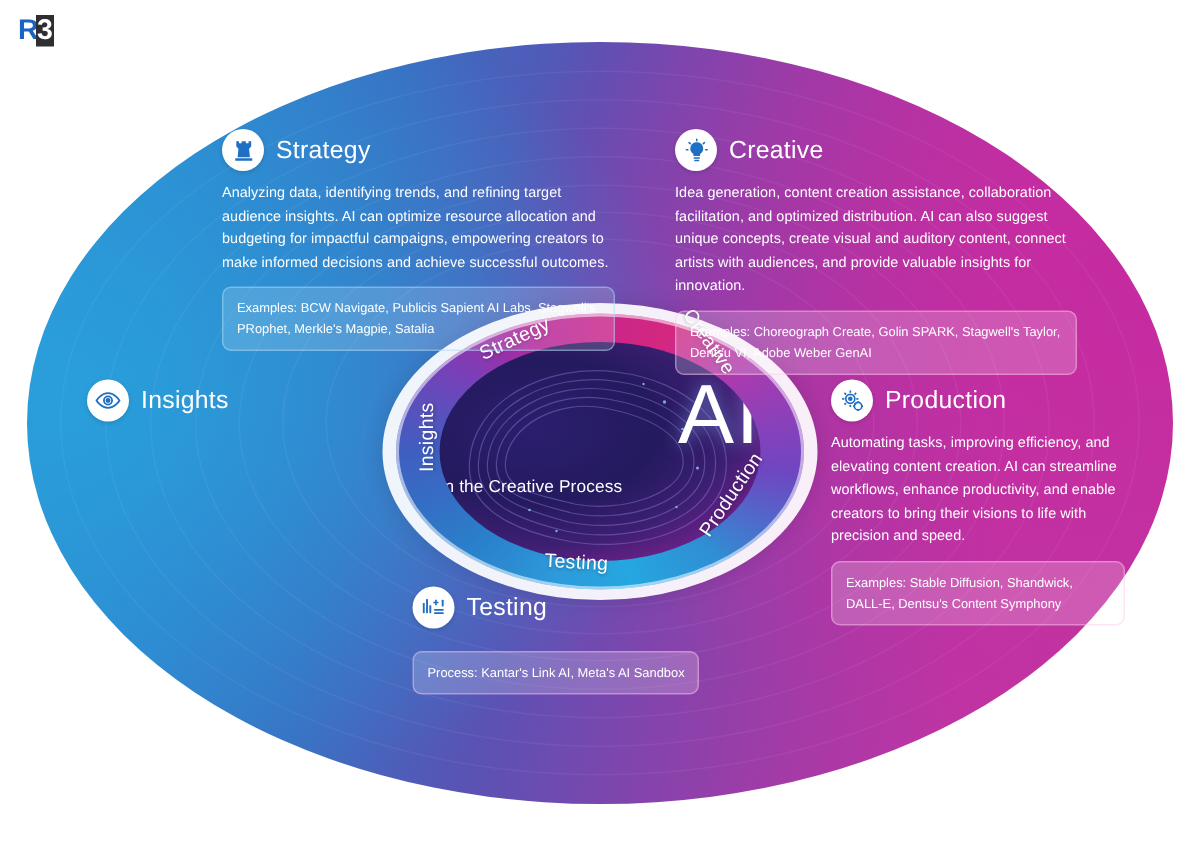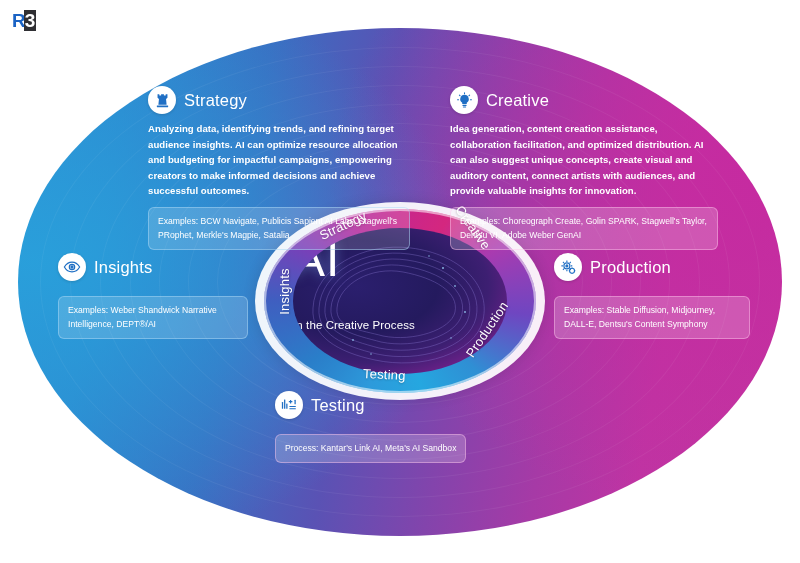--- a/index.html
+++ b/index.html
@@ -78,23 +78,23 @@
   }
   .wheel-core {
     position: absolute; left: 38px; top: 26px; right: 38px; bottom: 26px;
     border-radius: 50%;
     background:
       radial-gradient(ellipse at 30% 40%, #2b1f6e 0%, #241a5e 38%, #3d1f72 62%, #7d2191 86%, #b5208e 100%);
     overflow: hidden;
   }
   .wavelines { position:absolute; inset:0; }
   .core-label-ai {
-    position: absolute; left: 0; right: 0; top: 8px;
-    text-align: left; color: #fff;
-    font-size: 48px; font-weight: 400; letter-spacing: 1px;
+    position: absolute; left: 0; right: 0; top: 20px;
+    text-align: right; color: #fff;
+    font-size: 56px; font-weight: 400; letter-spacing: 1px;
     line-height: 1; text-shadow: 0 0 12px rgba(140,190,255,.55);
   }
   .core-label-sub {
     position: absolute; left: 0; right: 0; top: 91px;
     text-align: left; color: #fff;
     font-size: 11.5px; letter-spacing: .1px;
   }
   .wlabel {
     position: absolute; color: #fff; font-size: 13px;
     letter-spacing: .2px; white-space: nowrap;
@@ -112,21 +112,21 @@
   .sec-icon {
     width: 28px; height: 28px; border-radius: 50%;
     background: #fff; flex: 0 0 28px;
     display: flex; align-items: center; justify-content: center;
     box-shadow: 0 1px 3px rgba(0,0,0,.15);
   }
   .sec-title {
     color: #fff; font-size: 16.5px; font-weight: 400; letter-spacing: .2px;
   }
   .sec-body {
-    color: #ffffff; font-size: 9.6px; line-height: 1.62; letter-spacing: .05px; font-weight: bold;
+    color: #ffffff; font-size: 9.6px; line-height: 1.62; letter-spacing: .05px;
   }
   .sec-examples {
     margin-top: 8px;
     display: inline-block;
     border-radius: 6px;
     padding: 6px 9px 7px 9px;
     color: #ffffff; font-size: 8.6px; line-height: 1.65;
     background: rgba(255,255,255,0.17);
     border: 1px solid rgba(255,255,255,0.28);
   }
@@ -230,37 +230,37 @@
     <div class="sec-head">
       <span class="sec-icon">
         <svg width="18" height="18" viewBox="0 0 24 24" fill="none" stroke="#1f6fc4" stroke-width="1.6">
           <path d="M1.8 12S5.6 5.5 12 5.5 22.2 12 22.2 12 18.4 18.5 12 18.5 1.8 12 1.8 12z"></path>
           <circle cx="12" cy="12" r="3.6"></circle>
           <circle cx="12" cy="12" r="1.4" fill="#1f6fc4"></circle>
         </svg>
       </span>
       <span class="sec-title">Insights</span>
     </div>
-    <div class="sec-examples ex-blue">Examples: Weber Shandwick Narrative Intelligence, DEPT®/AI</div>
   </div>
 
   <div class="section" id="sec-production">
     <div class="sec-head">
       <span class="sec-icon">
         <svg width="18" height="18" viewBox="0 0 24 24" fill="none" stroke="#1f6fc4" stroke-width="1.5">
           <circle cx="10.5" cy="10.5" r="4"></circle>
           <circle cx="10.5" cy="10.5" r="1.3" fill="#1f6fc4"></circle>
           <path d="M10.5 3.2v2M10.5 16v1.8M3.2 10.5h2M15.8 10.5h1.9M5.3 5.3l1.4 1.4M14.3 14.3l1.4 1.4M15.7 5.3l-1.4 1.4M6.7 14.3l-1.4 1.4"></path>
           <circle cx="17.4" cy="17" r="3.3"></circle>
           <path d="M17.4 12.6v1.2M17.4 20.2v1.2M13 17h1.2M20.6 17h1.2"></path>
         </svg>
       </span>
       <span class="sec-title">Production</span>
     </div>
-    <div class="sec-examples ex-pink">Examples: Stable Diffusion, Midjourney, DALL-E, Dentsu's Content Symphony</div>
+    <div class="sec-body">Automating tasks, improving efficiency, and elevating content creation. AI can streamline workflows, enhance productivity, and enable creators to bring their visions to life with precision and speed.</div>
+    <div class="sec-examples ex-pink">Examples: Stable Diffusion, Shandwick, DALL-E, Dentsu's Content Symphony</div>
   </div>
 
   <div class="section" id="sec-testing">
     <div class="sec-head">
       <span class="sec-icon">
         <svg width="18" height="18" viewBox="0 0 24 24" fill="#1f6fc4">
           <rect x="2.5" y="8" width="1.7" height="9" rx=".5"></rect>
           <rect x="5.4" y="4.5" width="1.7" height="12.5" rx=".5"></rect>
           <rect x="8.3" y="10" width="1.7" height="7" rx=".5"></rect>
           <path d="M13.4 5.2h1.5l-.0 1.6h1.6v1.5h-1.6v1.6h-1.5V8.3h-1.6V6.8h1.6z"></path>

